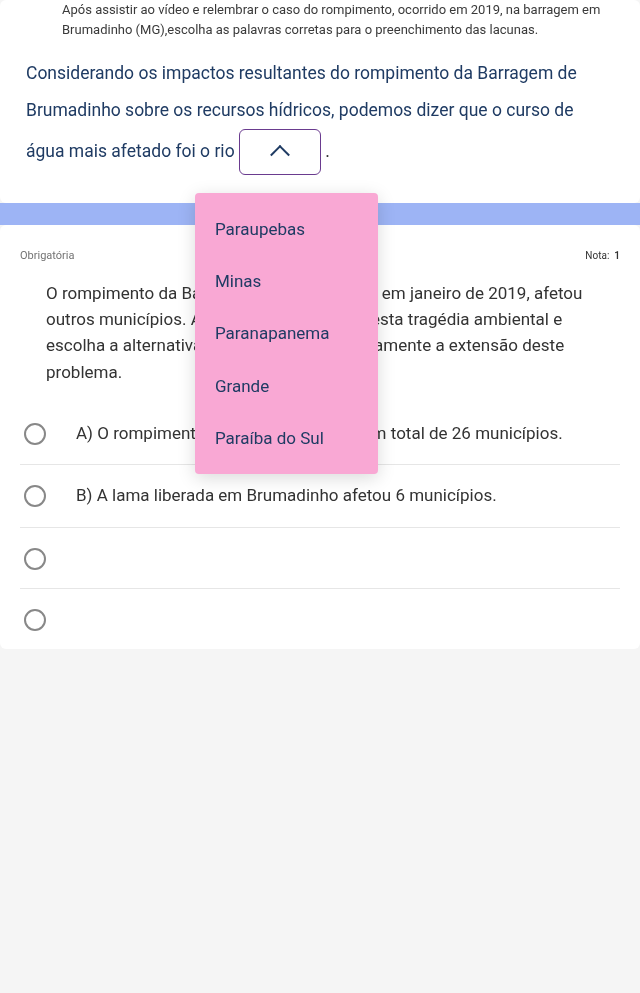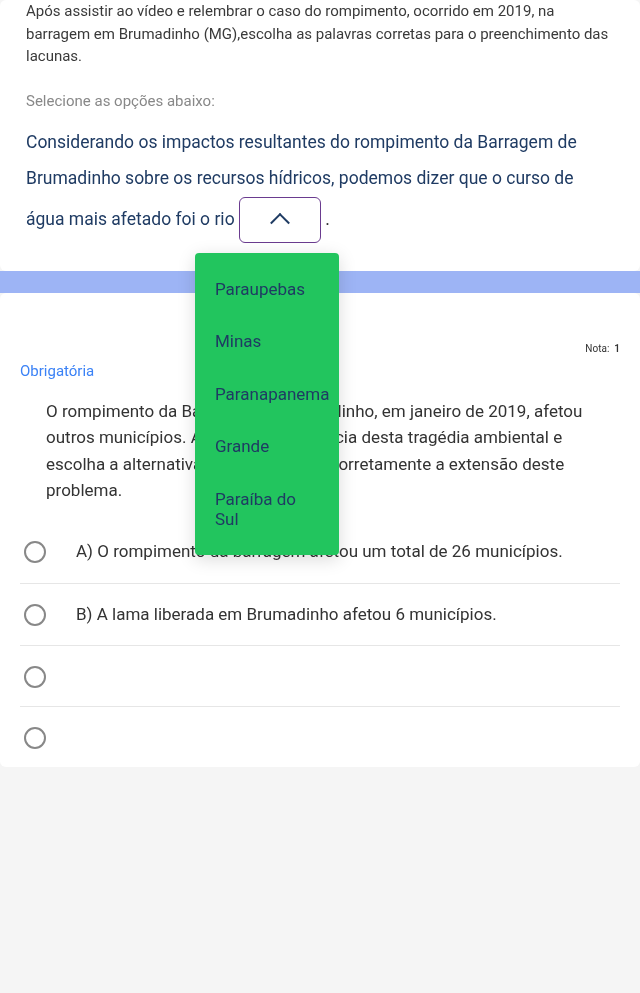--- a/index.html
+++ b/index.html
@@ -10,22 +10,22 @@
     color: #333;
   }
   .card {
     background: #fff;
     border-radius: 6px;
     margin-bottom: 0;
     overflow: visible;
     position: relative;
   }
   .intro {
-    padding: 0 22px 10px 26px;
-    font-size: 15px;
+    padding: 0 22px 10px 62px;
+    font-size: 13px;
     line-height: 1.5;
     color: #3a3a3a;
   }
   .hint {
     padding: 14px 22px 8px 26px;
     font-size: 15px;
     color: #888;
   }
   .fill-sentence {
     padding: 6px 26px 28px 26px;
@@ -52,24 +52,24 @@
   }
   .chevron-up {
     width: 14px;
     height: 14px;
     border-left: 2.5px solid #1f3b63;
     border-top: 2.5px solid #1f3b63;
     transform: rotate(45deg) translate(2px,2px);
   }
   .dropdown-menu {
     position: absolute;
-    top: 56px;
+    top: 64px;
     left: -44px;
-    width: 144px;
-    background: #22c55e;
+    width: 183px;
+    background: #f9a8d4;
     border-radius: 4px;
     box-shadow: 0 4px 18px rgba(0,0,0,0.15);
     padding: 10px 0;
     z-index: 100;
   }
   .dropdown-item {
     padding: 16px 20px;
     font-size: 17px;
     color: #1f3b63;
     cursor: pointer;
@@ -79,23 +79,22 @@
     height: 22px;
     background: #9db4f5;
   }
   .q-header {
     display: flex;
     justify-content: space-between;
     align-items: center;
     padding: 24px 20px 10px 20px;
   }
   .required {
-    color: #3b82f6;
-    font-size: 15px;
-    margin-top: 45px;
+    color: #737373;
+    font-size: 11px;
   }
   .score {
     font-size: 10px;
     color: #333;
   }
   .score b { font-weight: 600; }
   .q-text {
     padding: 8px 24px 18px 46px;
     font-size: 17px;
     line-height: 1.55;
@@ -124,21 +123,20 @@
     line-height: 1.5;
     color: #333;
   }
   .period { color: #333; }
 </style>
 </head>
 <body>
 
 <div class="card">
   <div class="intro">Após assistir ao vídeo e relembrar o caso do rompimento, ocorrido em 2019, na barragem em Brumadinho (MG),escolha as palavras corretas para o preenchimento das lacunas.</div>
-  <div class="hint">Selecione as opções abaixo:</div>
   <div class="fill-sentence">
     <span>Considerando os impactos resultantes do rompimento da Barragem de Brumadinho sobre os recursos hídricos, podemos dizer que o curso de água mais afetado foi o rio </span><span class="dropdown-wrap">
       <span class="dropdown-btn">
         <span class="chevron-up"></span>
       </span>
       <div class="dropdown-menu">
         <div class="dropdown-item">Paraupebas</div>
         <div class="dropdown-item">Minas</div>
         <div class="dropdown-item">Paranapanema</div>
         <div class="dropdown-item">Grande</div>

